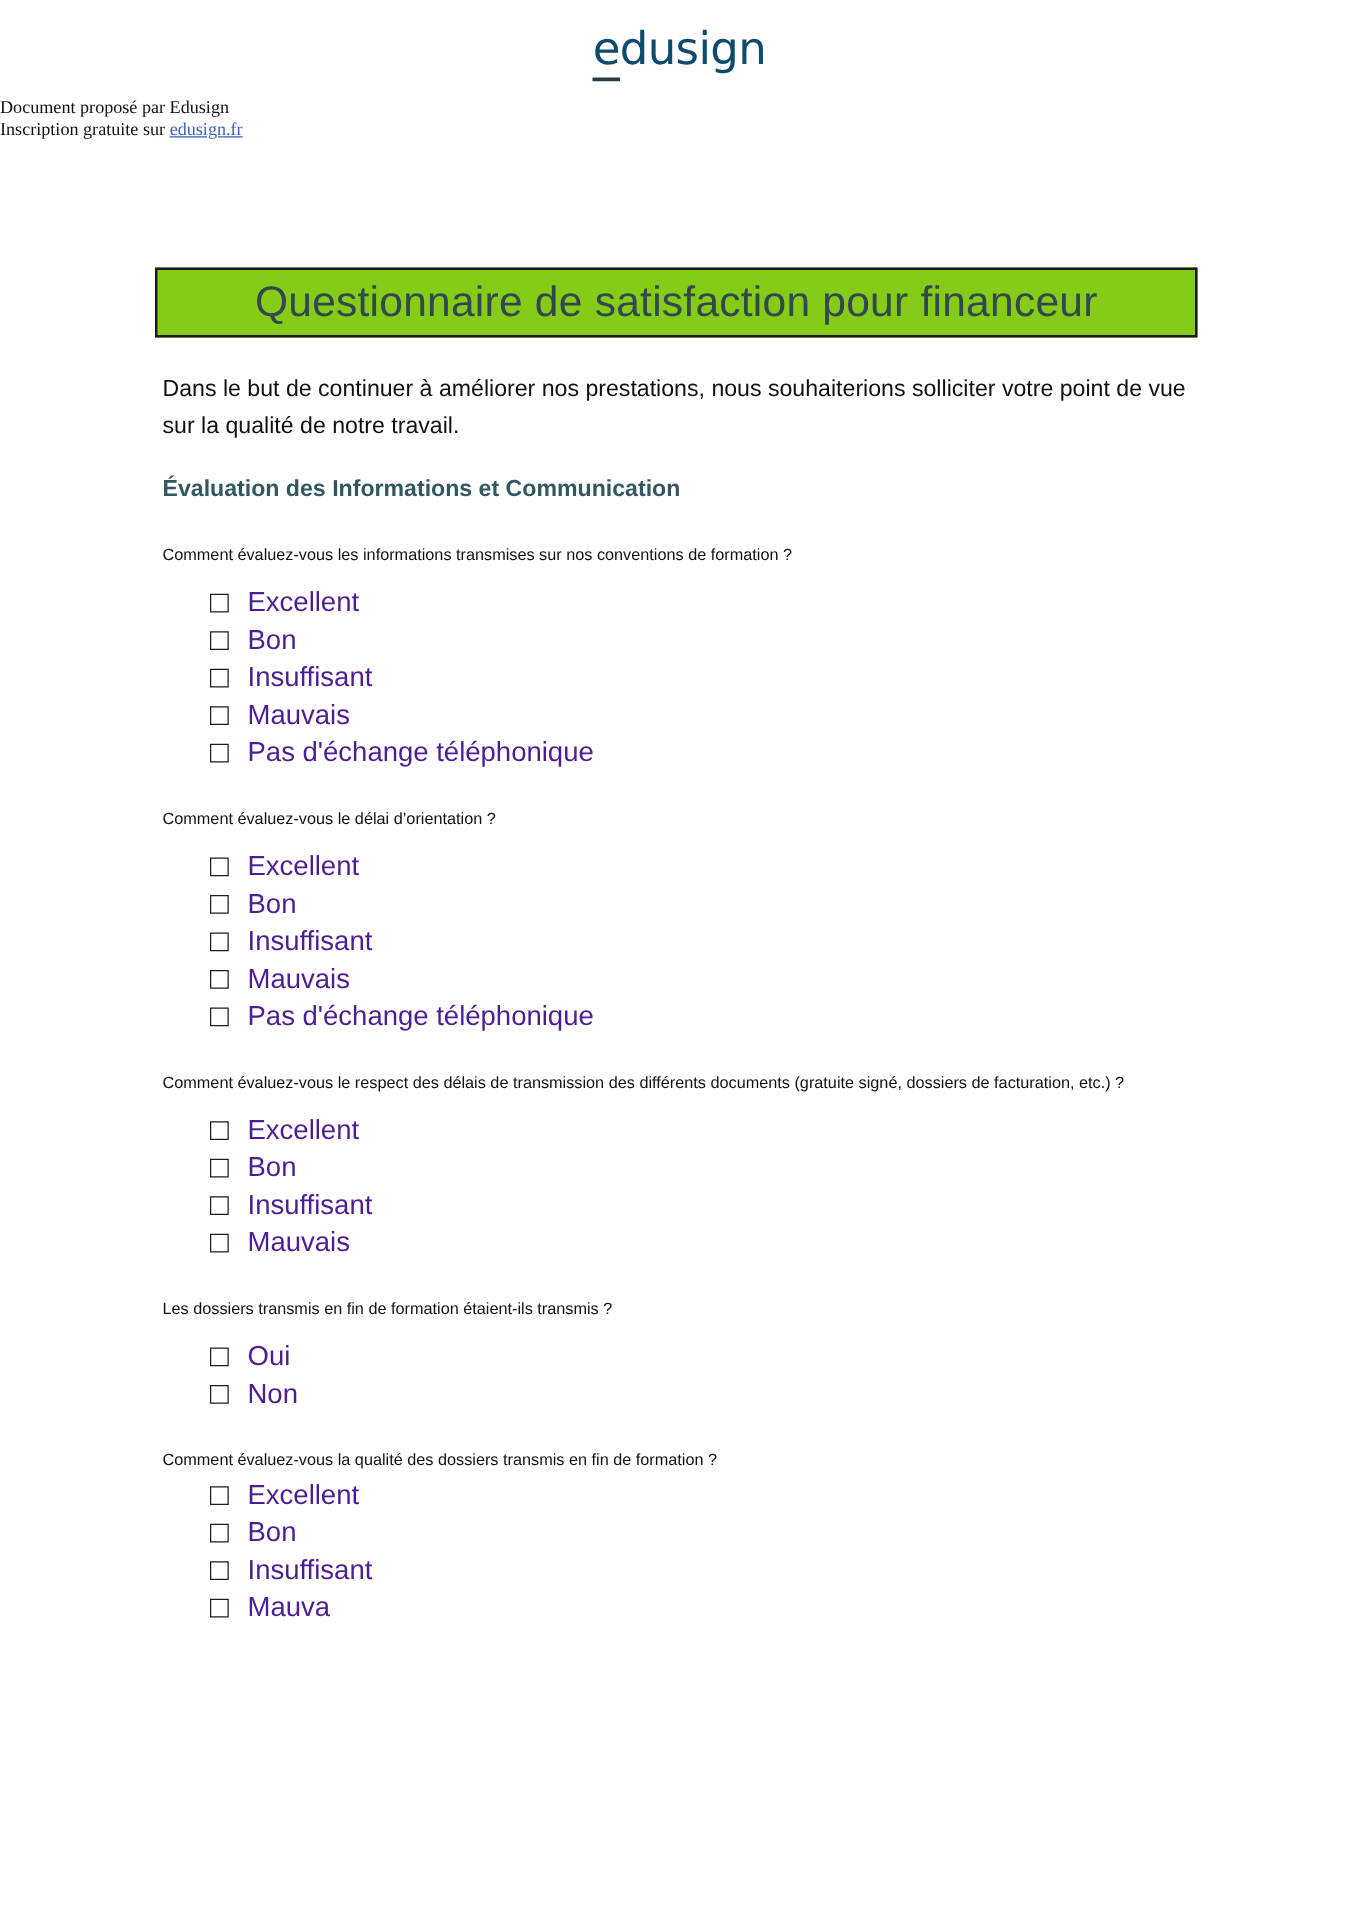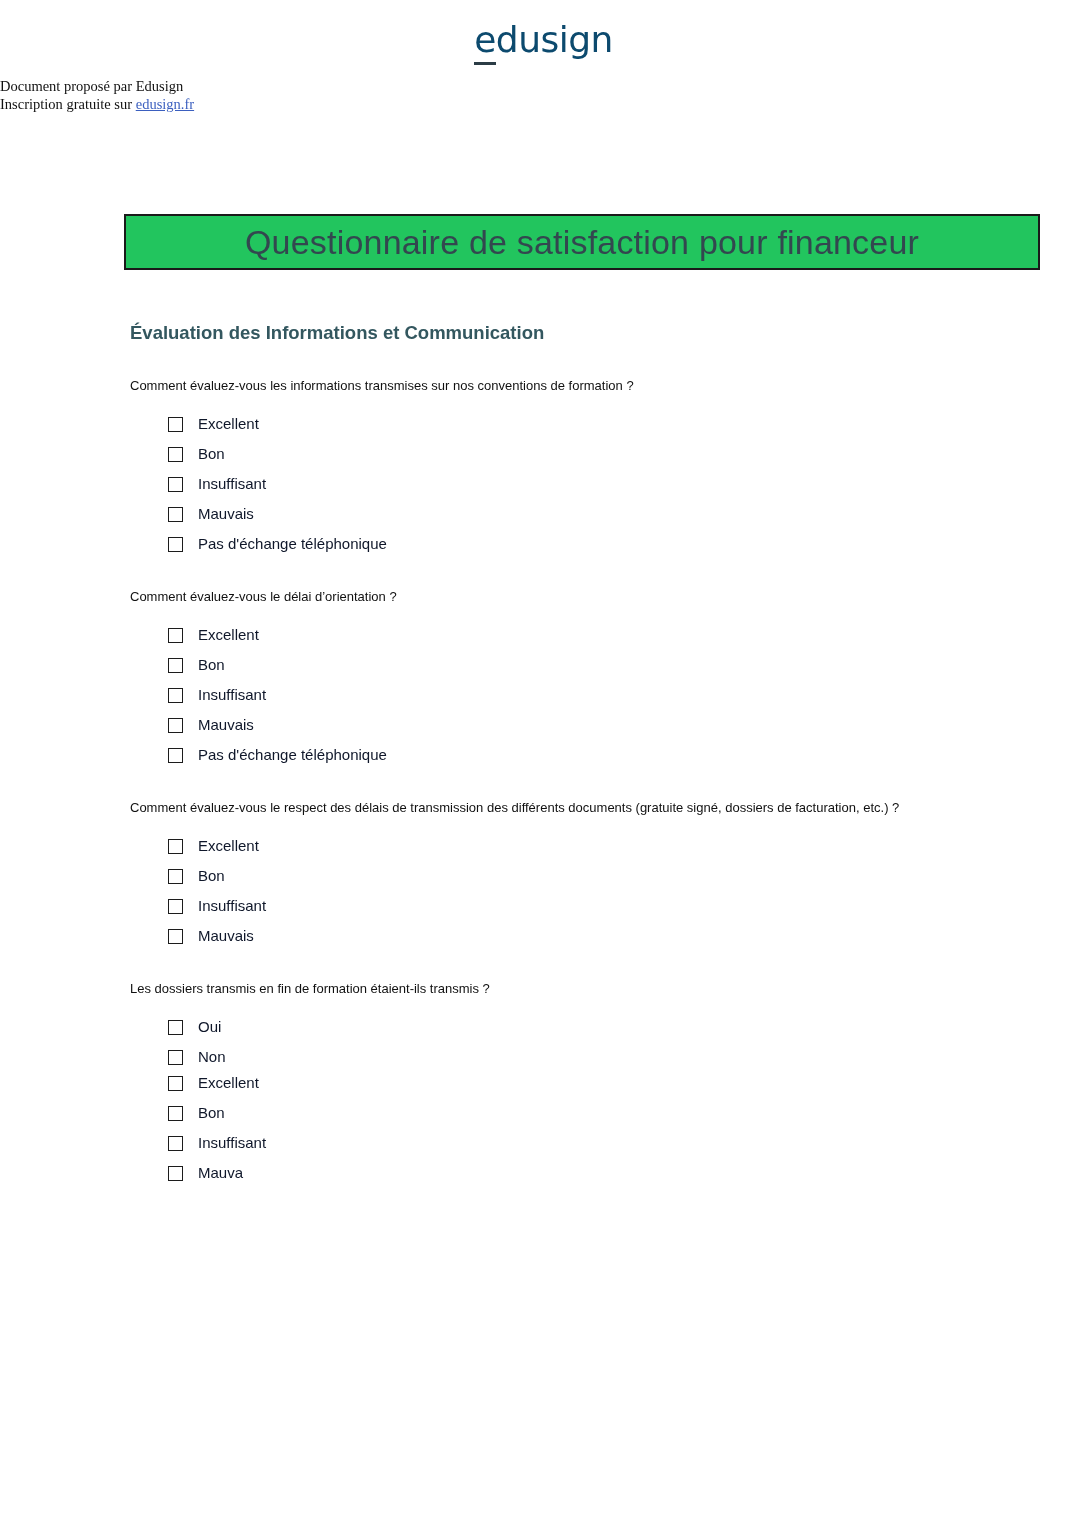--- a/index.html
+++ b/index.html
@@ -55,28 +55,28 @@
   .subheader .link {
     color: #3b5fbf;
     text-decoration: underline;
   }
 
   
   .title-box {
     position: absolute;
     left: 124px;
     top: 214px;
-    width: 916px;
+    width: 834px;
     height: 56px;
     border: 2px solid #1a1a1a;
     box-sizing: border-box;
     display: flex;
     align-items: center;
     justify-content: center;
-    background: #22c55e;
+    background: #84cc16;
   }
   .title-box .title-text {
     font-size: 34px;
     color: #33474f;
     font-weight: 400;
     letter-spacing: 0.2px;
     white-space: nowrap;
   }
 
   
@@ -122,23 +122,23 @@
   .checkbox {
     width: 15px;
     height: 15px;
     border: 1.6px solid #1c1c1c;
     box-sizing: border-box;
     background: #ffffff;
     flex: 0 0 auto;
     margin-right: 15px;
   }
   .option-label {
-    font-size: 15px;
+    font-size: 22px;
     line-height: 22px;
-    color: #0f172a;
+    color: #4c1d95;
   }
 </style>
 </head>
 <body>
 
 <div class="page">
 
   <div class="brand-wrap">
     <div class="brand"><span class="e-under">e</span><span>dusign</span></div>
   </div>
@@ -147,20 +147,21 @@
     <div>Document proposé par Edusign</div>
     <div><span>Inscription gratuite sur </span><span class="link">edusign.fr</span></div>
   </div>
 
   <div class="title-box">
     <div class="title-text">Questionnaire de satisfaction pour financeur</div>
   </div>
 
   <div class="content">
 
+    <p class="intro">Dans le but de continuer à améliorer nos prestations, nous souhaiterions solliciter votre point de vue sur la qualité de notre travail.</p>
 
     <h2 class="section-heading">Évaluation des Informations et Communication</h2>
 
     <p class="question">Comment évaluez-vous les informations transmises sur nos conventions de formation ?</p>
     <ul class="options">
       <li class="option">
           <span class="checkbox"></span>
           <span class="option-label">Excellent</span>
         </li>
       <li class="option">
@@ -230,20 +231,21 @@
       <li class="option">
           <span class="checkbox"></span>
           <span class="option-label">Oui</span>
         </li>
       <li class="option">
           <span class="checkbox"></span>
           <span class="option-label">Non</span>
         </li>
     </ul>
 
+    <p class="question">Comment évaluez-vous la qualité des dossiers transmis en fin de formation ?</p>
     <ul class="options tight">
       <li class="option">
           <span class="checkbox"></span>
           <span class="option-label">Excellent</span>
         </li>
       <li class="option">
           <span class="checkbox"></span>
           <span class="option-label">Bon</span>
         </li>
       <li class="option">

